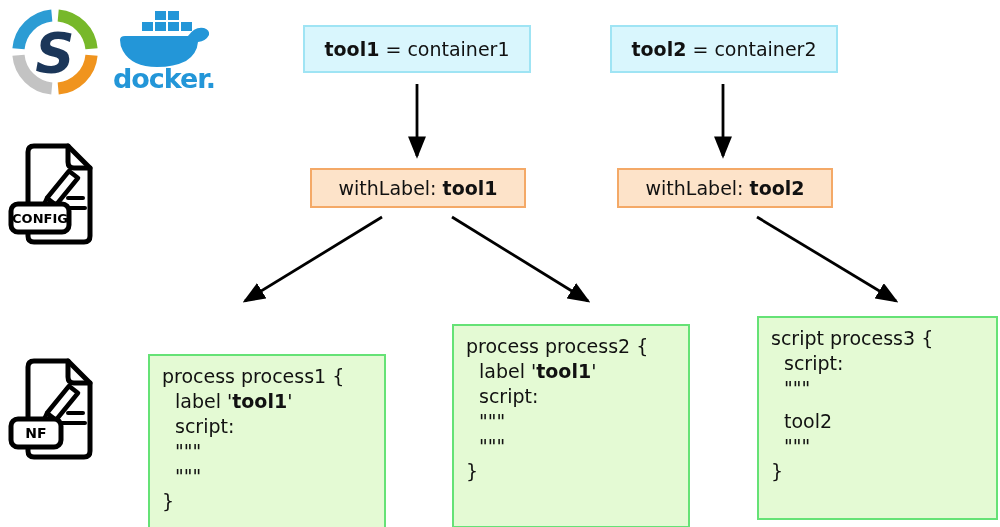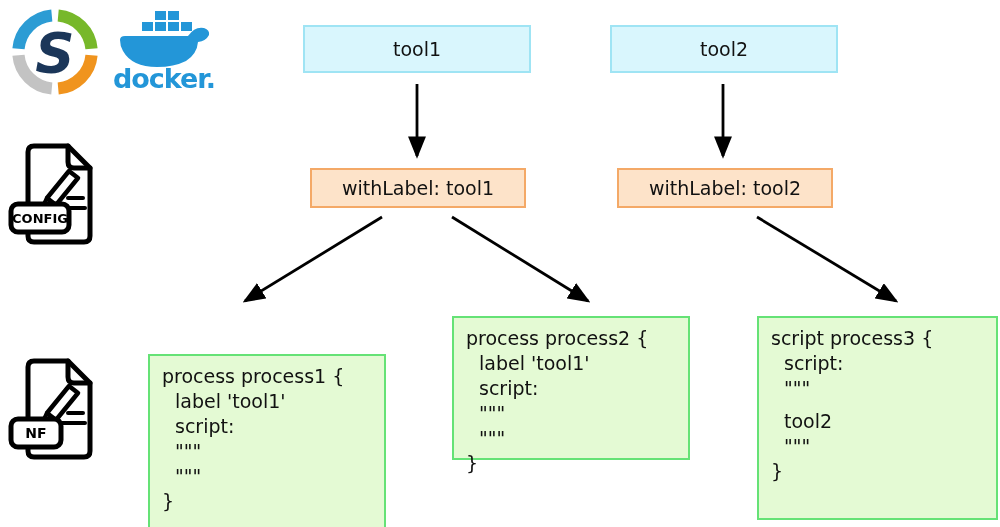--- a/index.html
+++ b/index.html
@@ -15,21 +15,21 @@
   }
   .cyan{background:var(--cyan-fill);border:2px solid var(--cyan-border);}
   .orange{background:var(--orange-fill);border:2px solid var(--orange-border);}
   .pbox{
     position:absolute;box-sizing:border-box;background:var(--green-fill);
     border:2px solid var(--green-border);padding:8px 4px 0 12px;font-size:19px;
   }
   .pline{height:25px;line-height:25px;white-space:pre;}
   .indent{padding-left:13px;}
   .cmd{margin-top:8px;}
-  b{font-weight:normal;}
+  b{font-weight:bold;}
   svg{display:block;}
   #arrow-layer{position:absolute;left:0;top:0;pointer-events:none;}
 </style>
 </head>
 <body>
 
 <div id="canvas">
 
   <svg class="abs" style="left:8px;top:5px;" width="94" height="94" viewBox="0 0 100 100">
     <g fill="none" stroke-width="13">
@@ -92,43 +92,43 @@
     <g style="stroke:var(--arrow-black)" stroke-width="2.8">
       <line x1="417" y1="84" x2="417" y2="156" marker-end="url(#ah)"></line>
       <line x1="723" y1="84" x2="723" y2="156" marker-end="url(#ah)"></line>
       <line x1="382" y1="217" x2="245" y2="301" marker-end="url(#ah)"></line>
       <line x1="452" y1="217" x2="588" y2="301" marker-end="url(#ah)"></line>
       <line x1="757" y1="217" x2="896" y2="301" marker-end="url(#ah)"></line>
     </g>
   </svg>
 
   <div class="node cyan" style="left:303px;top:25px;width:228px;height:48px;">
-    <b>tool1</b>
+    <b>tool1</b><span> = container1</span>
   </div>
   <div class="node cyan" style="left:610px;top:25px;width:228px;height:48px;">
-    <b>tool2</b>
+    <b>tool2</b><span> = container2</span>
   </div>
 
   <div class="node orange" style="left:310px;top:168px;width:216px;height:40px;">
     <span>withLabel: </span><b>tool1</b>
   </div>
   <div class="node orange" style="left:617px;top:168px;width:216px;height:40px;">
     <span>withLabel: </span><b>tool2</b>
   </div>
 
   <div class="pbox" style="left:148px;top:316px;width:238px;height:204px;margin-top:38px;">
     <div class="pline">process process1 {</div>
     <div class="pline indent"><span>label '</span><b>tool1</b><span>'</span></div>
     <div class="pline indent">script:</div>
     <div class="pline indent">"""</div>
     <div class="pline indent">"""</div>
     <div class="pline">}</div>
   </div>
 
-  <div class="pbox" style="left:452px;top:316px;width:238px;height:144px;">
+  <div class="pbox" style="left:452px;top:324px;width:238px;height:204px;">
     <div class="pline">process process2 {</div>
     <div class="pline indent"><span>label '</span><b>tool1</b><span>'</span></div>
     <div class="pline indent">script:</div>
     <div class="pline indent">"""</div>
     <div class="pline indent">"""</div>
     <div class="pline">}</div>
   </div>
 
   <div class="pbox" style="left:757px;top:316px;width:241px;height:204px;">
     <div class="pline">script process3 {</div>

